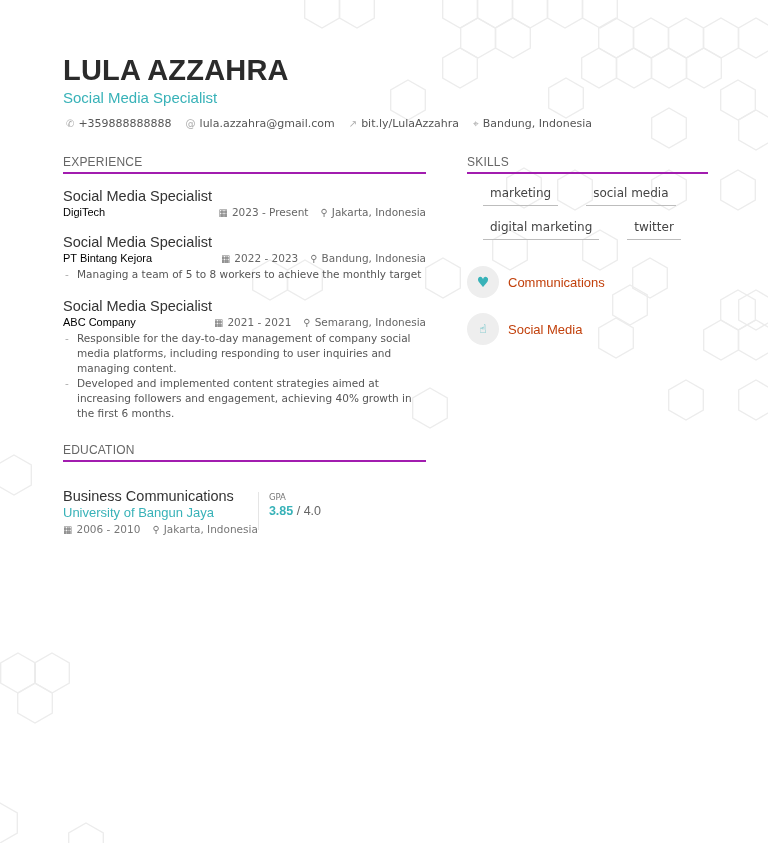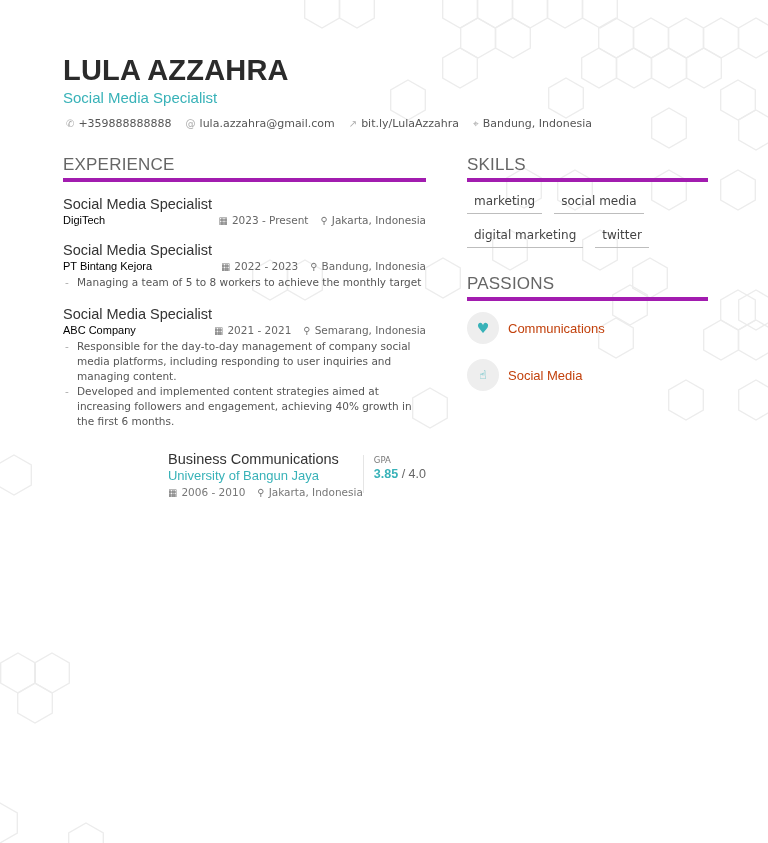--- a/index.html
+++ b/index.html
@@ -14,45 +14,45 @@
 
   .name { position:absolute; left:63px; top:54px; font-family:"Liberation Sans", sans-serif; font-weight:bold; font-size:29px; letter-spacing:0.2px; color:#2b2b2b; margin:0; }
   .title { position:absolute; left:63px; top:89px; font-family:"Liberation Sans", sans-serif; font-size:15px; color:#38b2b8; }
   .contacts { position:absolute; left:66px; top:117px; display:flex; gap:14px; font-size:11px; color:#555; align-items:center; }
   .contact { display:flex; align-items:center; gap:4px; }
   .contact .ic { color:#aaa; font-size:10px; }
 
   .left { position:absolute; left:63px; top:155px; width:363px; }
   .right { position:absolute; left:467px; top:155px; width:241px; }
 
-  .sec-h { font-family:"Liberation Sans", sans-serif; font-size:17px; color:#666; letter-spacing:0.2px; padding-bottom:3px; border-bottom:4px solid #a21caf; text-transform:uppercase; }
+  .sec-h { font-family:"Liberation Sans", sans-serif; font-size:12px; color:#666; letter-spacing:0.2px; padding-bottom:3px; border-bottom:2px solid #a21caf; text-transform:uppercase; }
 
   .job { margin-top:14px; }
   .job-role { font-family:"Liberation Sans", sans-serif; font-size:14.5px; color:#333; }
   .job-row { display:flex; justify-content:space-between; align-items:center; margin-top:2px; }
   .job-company { font-family:"Liberation Sans", sans-serif; font-size:11px; color:#000000; }
   .job-meta { display:flex; gap:12px; font-size:10.5px; color:#666; align-items:center; }
   .meta-item { display:flex; align-items:center; gap:4px; }
   .meta-item .ic { color:#777; font-size:10px; }
   ul.bullets { list-style:none; margin:3px 0 0 0; padding:0; }
   ul.bullets li { position:relative; padding-left:14px; font-size:10.5px; color:#555; line-height:15px; }
   ul.bullets li::before { content:"-"; position:absolute; left:2px; top:0; color:#aaa; }
 
   .edu-sec { margin-top:22px; }
-  .edu { margin-top:16px; display:flex; justify-content:flex-end; }
+  .edu { margin-top:26px; display:flex; justify-content:flex-start; }
   .edu-degree { font-family:"Liberation Sans", sans-serif; font-size:14.5px; color:#333; }
   .edu-school { font-family:"Liberation Sans", sans-serif; font-size:13px; color:#38b2b8; margin-top:1px; }
   .edu-meta { display:flex; gap:12px; font-size:10.5px; color:#777; margin-top:3px; }
   .gpa { border-left:1px solid #e5e5e5; padding-left:10px; margin-top:4px; height:38px; }
   .gpa-label { font-size:8.5px; color:#777; }
   .gpa-val { font-family:"Liberation Sans", sans-serif; font-size:12.5px; color:#666; margin-top:2px; }
   .gpa-val b { color:#38b2b8; }
 
   .skills { display:flex; flex-wrap:wrap; gap:12px 12px; margin-top:10px; width:250px; }
-  .skill { font-size:12px; color:#444; padding:2px 7px 5px 7px; border-bottom:1px solid #bdbdbd; }
+  .skill { font-size:12px; color:#444; padding:2px 7px 5px 7px; border-bottom:1px solid #bdbdbd;margin-left:16px; }
 
   .pass-sec { margin-top:26px; }
   .passion { display:flex; align-items:center; gap:9px; margin-top:11px; }
   .passion:first-of-type { margin-top:10px; }
   .p-circle { width:32px; height:32px; border-radius:50%; background:#eeeeee; display:flex; align-items:center; justify-content:center; color:#38b2b8; font-size:14px; }
   .p-label { font-family:"Liberation Sans", sans-serif; font-size:13px; color:#c2410c; }
 </style>
 </head>
 <body>
 
@@ -192,20 +192,21 @@
             </span>
         </div>
       </div>
       <ul class="bullets">
         <li>Responsible for the day-to-day management of company social media platforms, including responding to user inquiries and managing content.</li>
         <li>Developed and implemented content strategies aimed at increasing followers and engagement, achieving 40% growth in the first 6 months.</li>
       </ul>
     </div>
 
     <div class="edu-sec">
+      <div class="sec-h">EDUCATION</div>
       <div class="edu">
         <div>
           <div class="edu-degree">Business Communications</div>
           <div class="edu-school">University of Bangun Jaya</div>
           <div class="edu-meta">
             <span class="meta-item">
                 <span class="ic">▦</span>
                 <span>2006 - 2010</span>
               </span>
             <span class="meta-item">
@@ -225,21 +226,20 @@
   <div class="right">
     <div class="sec-h">SKILLS</div>
     <div class="skills">
       <span class="skill">marketing</span>
       <span class="skill">social media</span>
       <span class="skill">digital marketing</span>
       <span class="skill">twitter</span>
     </div>
 
     <div class="pass-sec">
-      <div class="sec-h">PASSIONS</div>
       <div class="passion">
         <div class="p-circle">♥</div>
         <div class="p-label">Communications</div>
       </div>
       <div class="passion" style="margin-top:15px;">
         <div class="p-circle" style="font-size:12px;">☝</div>
         <div class="p-label">Social Media</div>
       </div>
     </div>
   </div>

